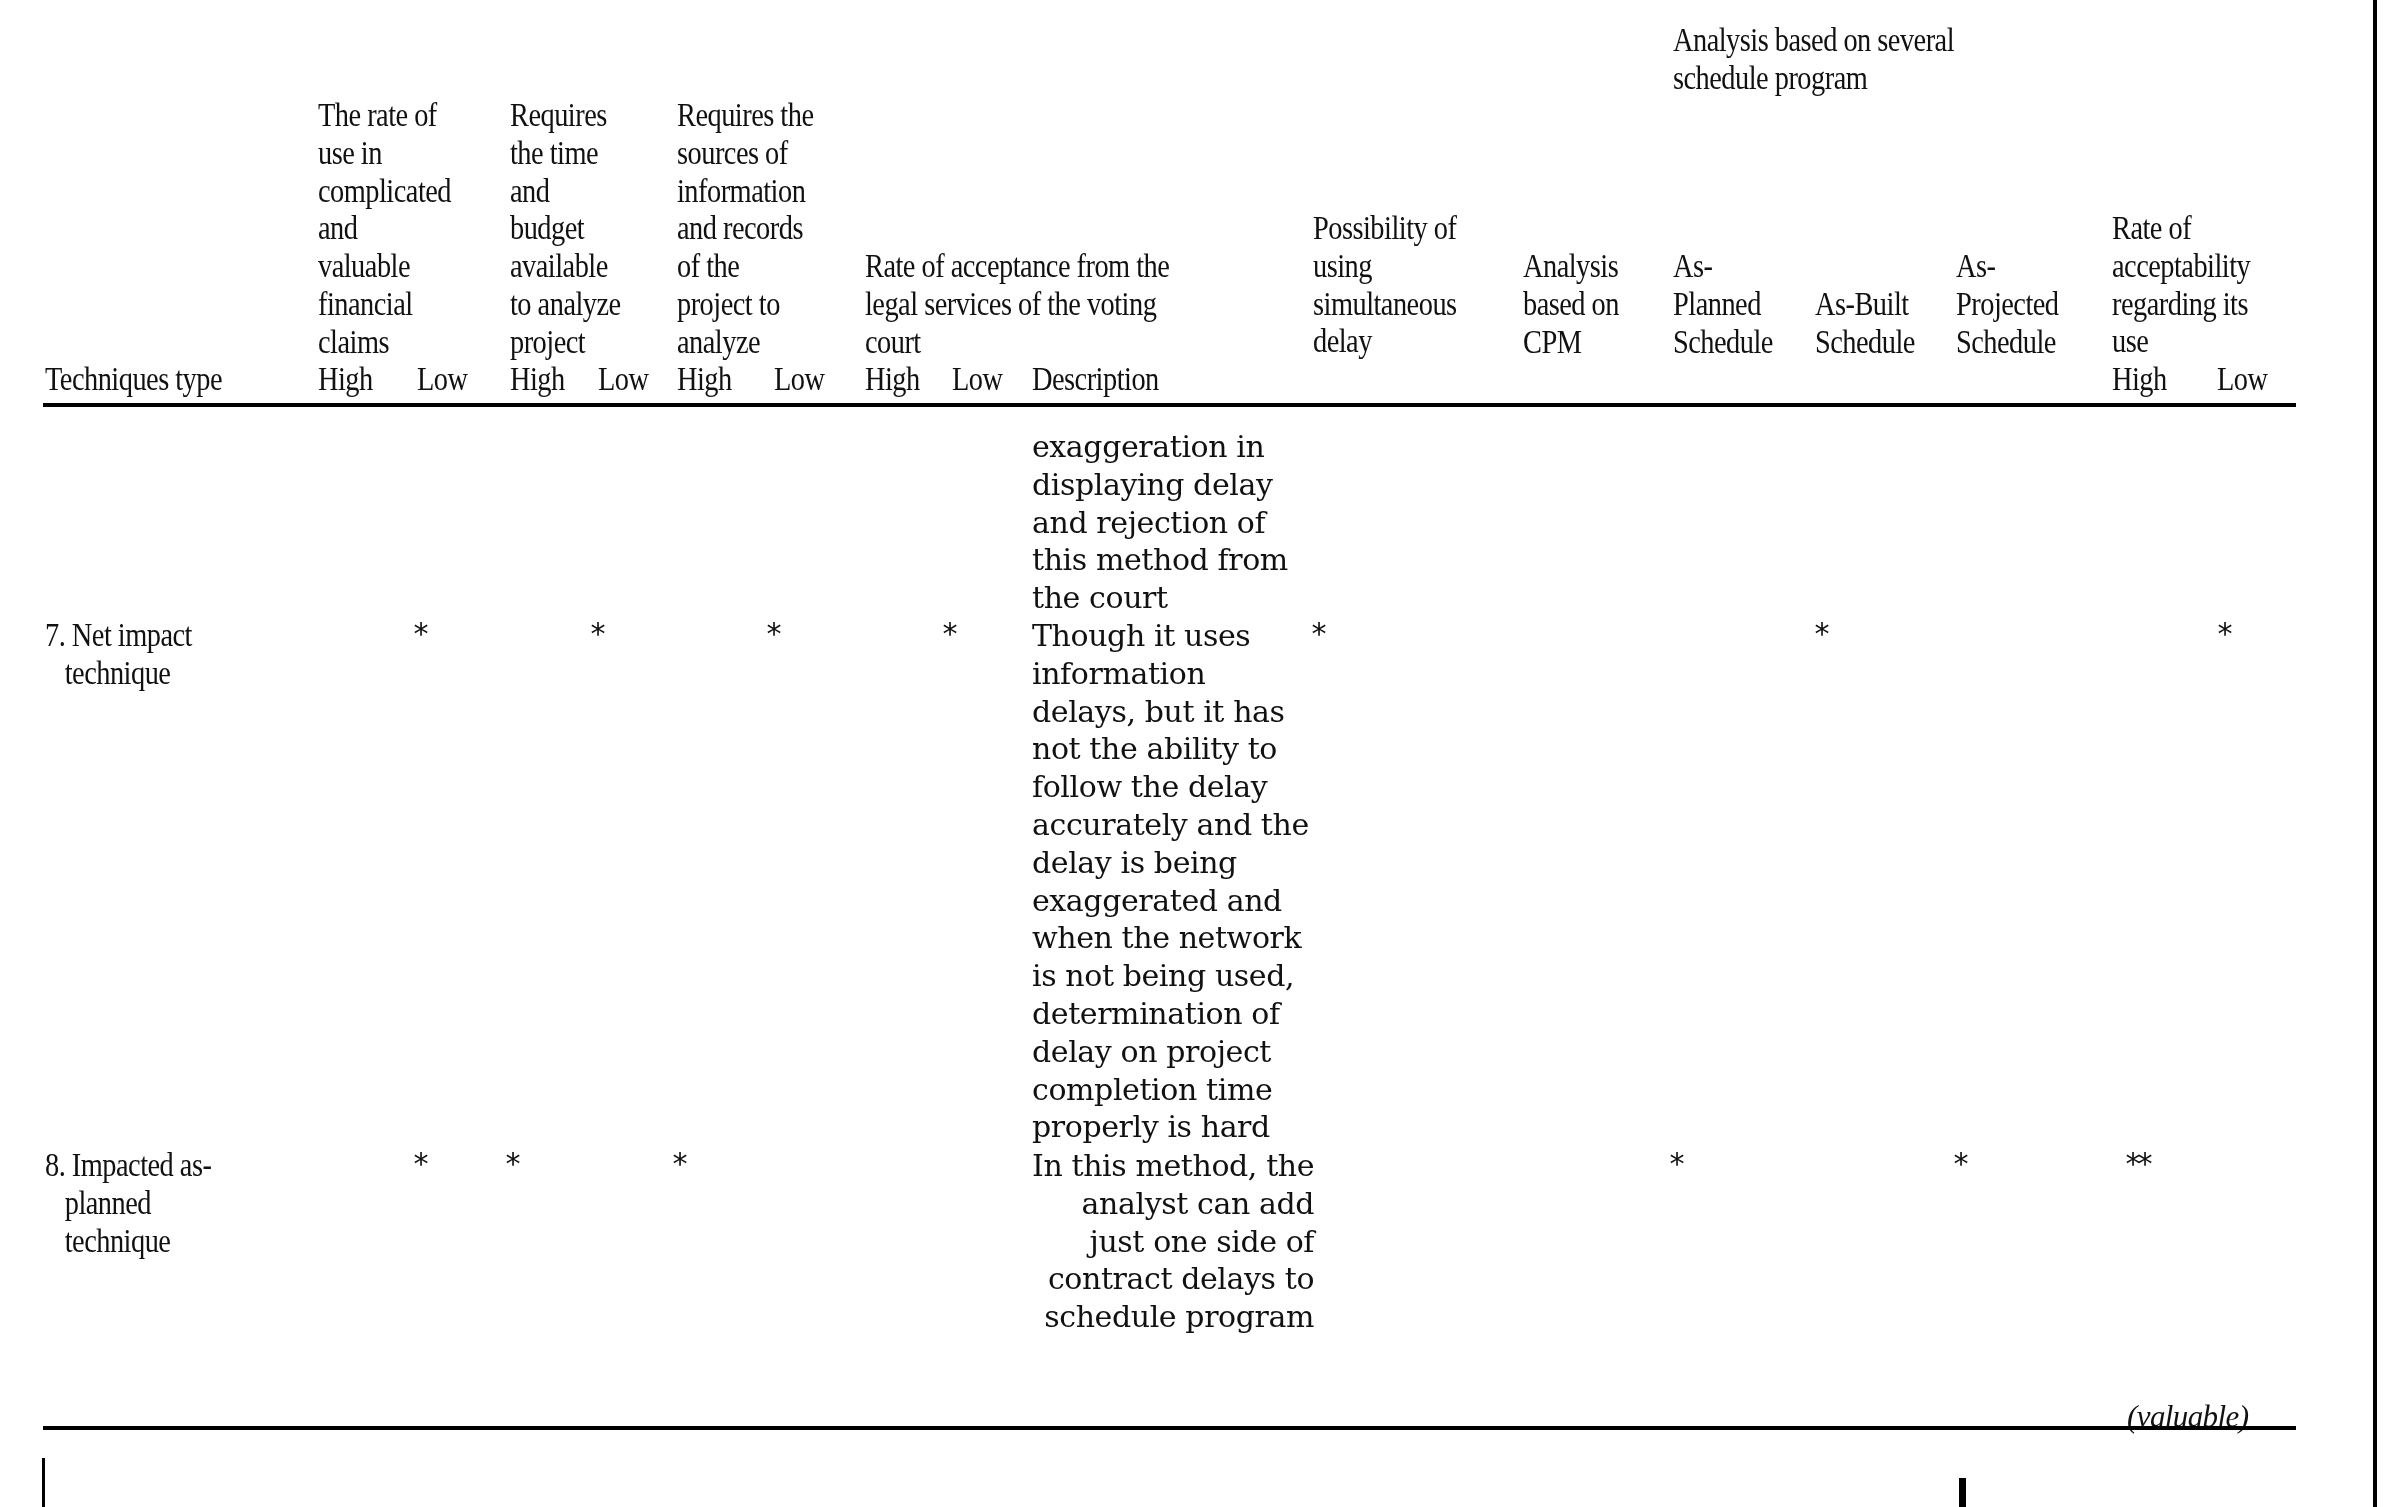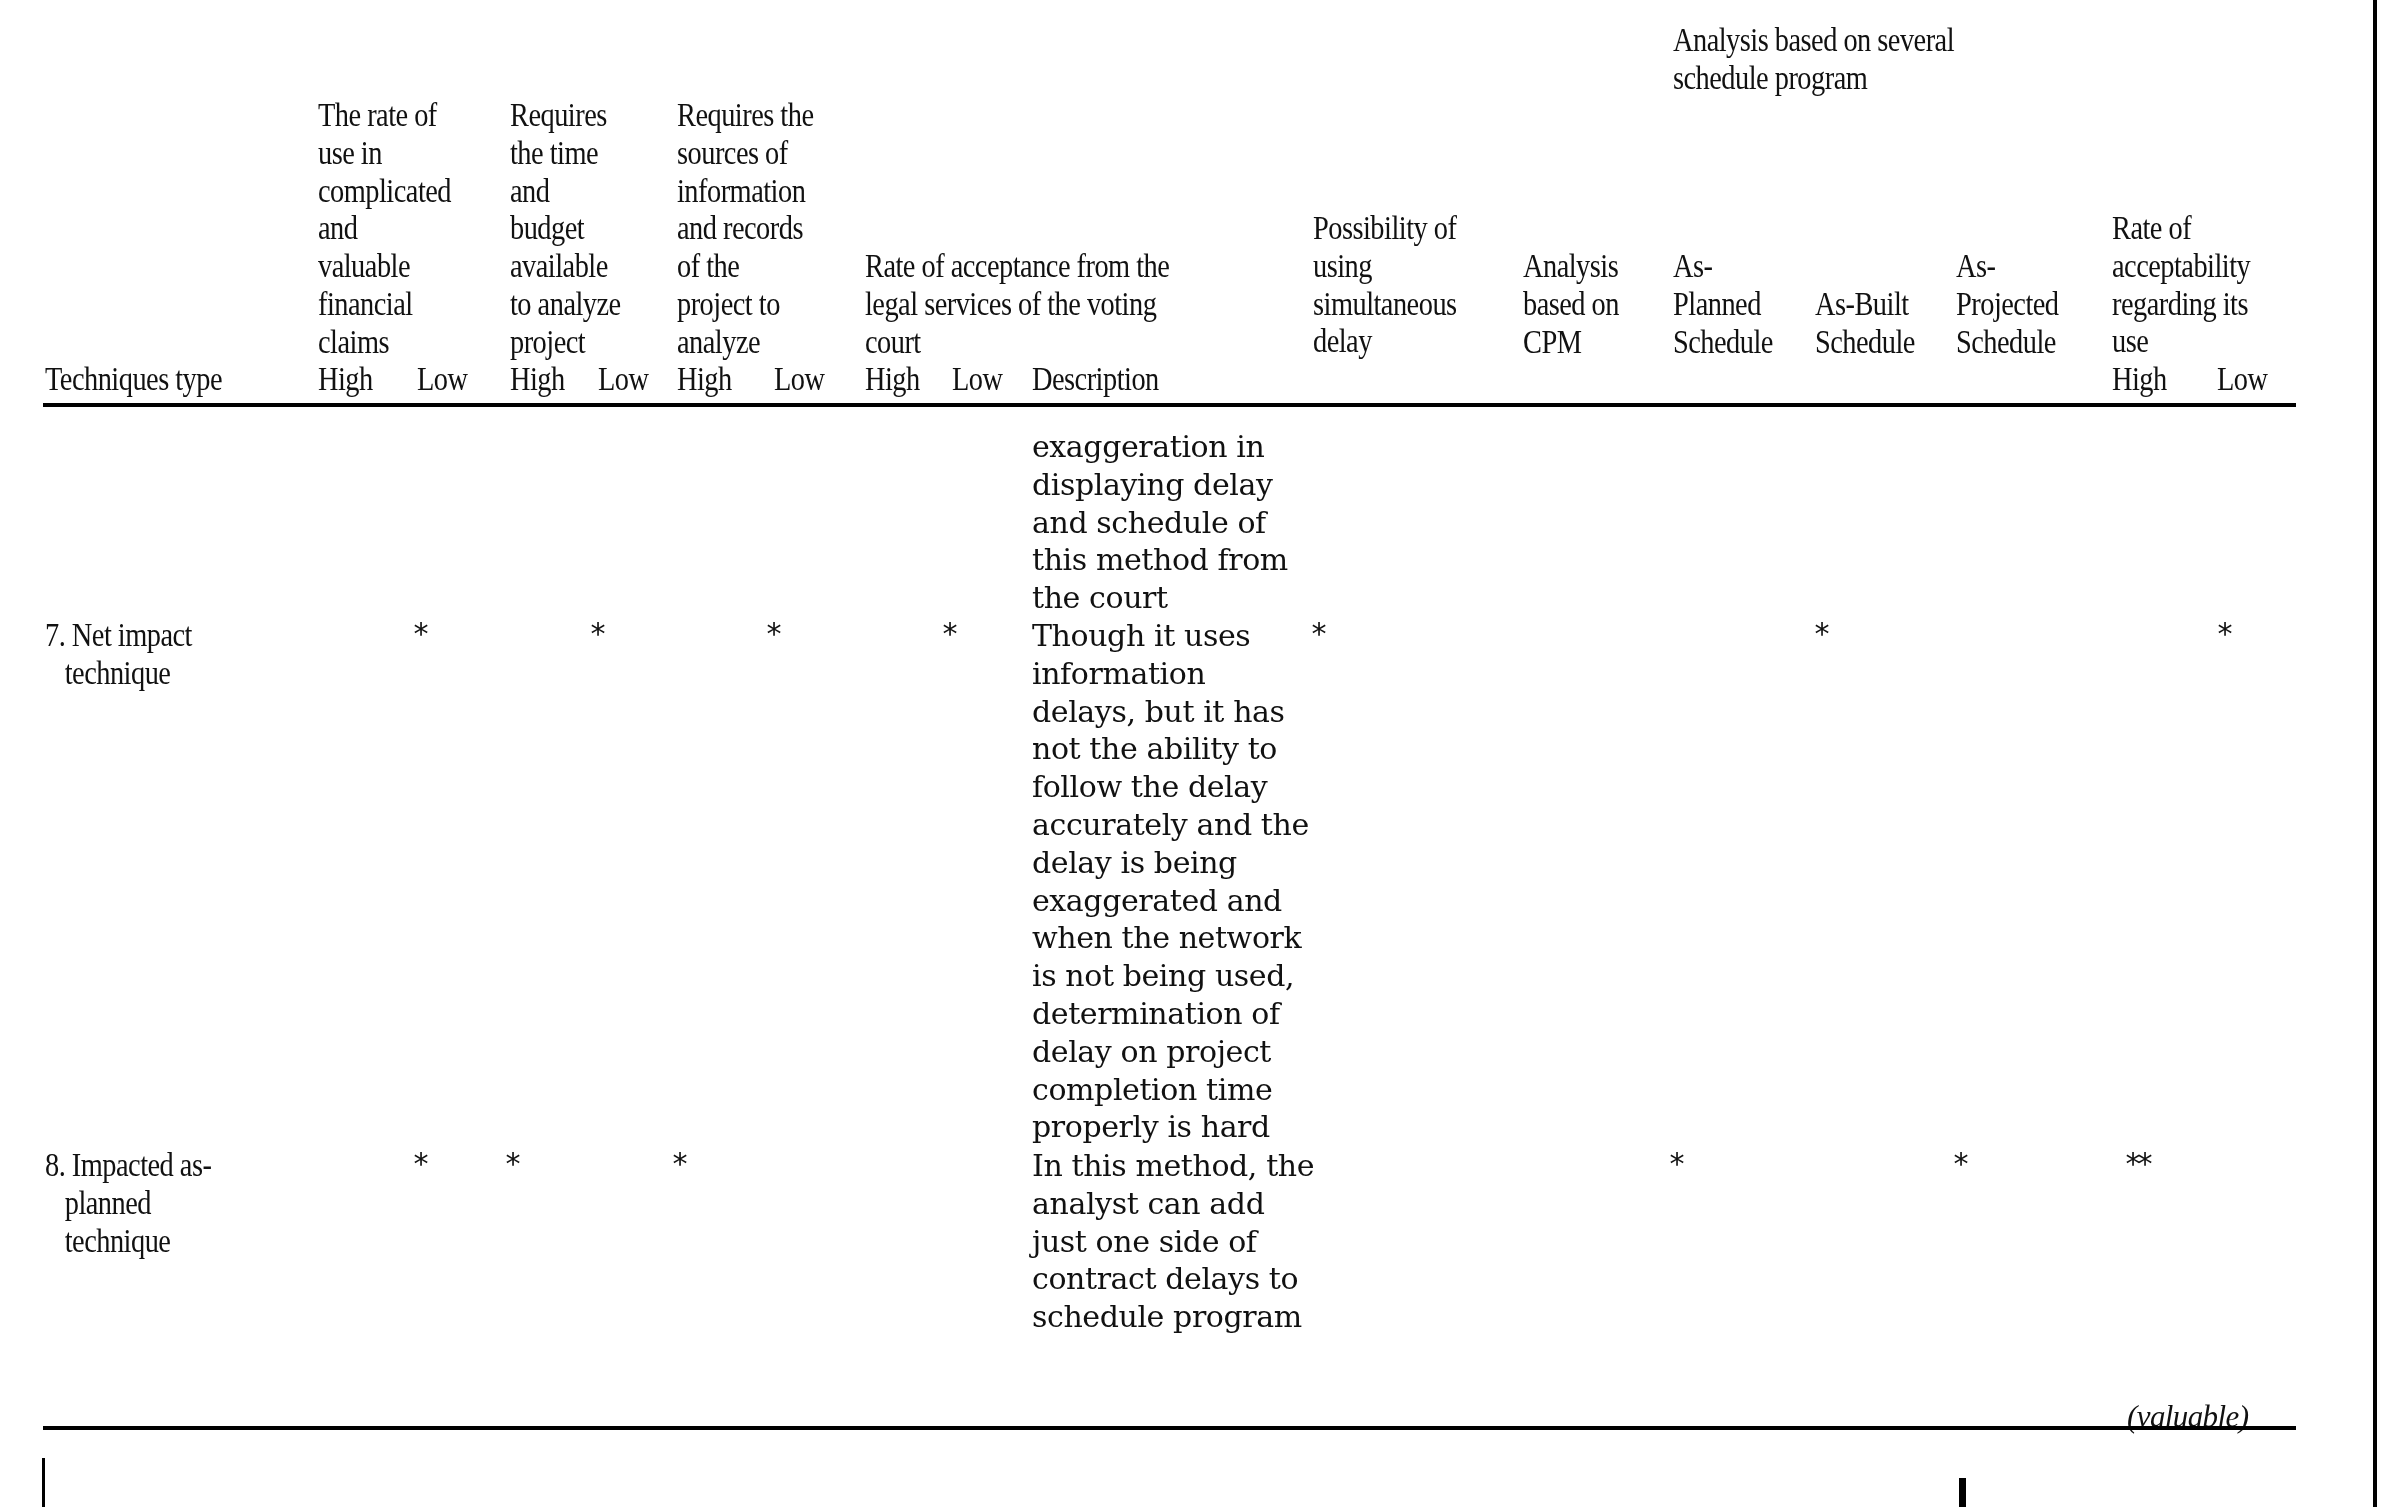--- a/index.html
+++ b/index.html
@@ -75,21 +75,21 @@
 <div class="t hdr" style="left:865px; top:361px;">High</div>
 <div class="t hdr" style="left:952px; top:361px;">Low</div>
 <div class="t hdr" style="left:1032px; top:361px;">Description</div>
 <div class="t hdr" style="left:2112px; top:361px;">High</div>
 <div class="t hdr" style="left:2217px; top:361px;">Low</div>
 
 <div class="rule" style="left:43px; top:403px; width:2253px; height:4px;"></div>
 
 <div class="t body-txt" style="left:1032px; top:428px;">exaggeration in
 displaying delay
-and schedule of
+and rejection of
 this method from
 the court</div>
 
 <div class="t hdr" style="left:45px; top:617px;">7. Net impact
    technique</div>
 <div class="star" style="left:412px; top:615px;">*</div>
 <div class="star" style="left:589px; top:615px;">*</div>
 <div class="star" style="left:765px; top:615px;">*</div>
 <div class="star" style="left:941px; top:615px;">*</div>
 <div class="t body-txt" style="left:1032px; top:617px;">Though it uses
@@ -109,21 +109,21 @@
 <div class="star" style="left:1310px; top:615px;">*</div>
 <div class="star" style="left:1813px; top:615px;">*</div>
 <div class="star" style="left:2216px; top:615px;">*</div>
 
 <div class="t hdr" style="left:45px; top:1147px;">8. Impacted as-
    planned
    technique</div>
 <div class="star" style="left:412px; top:1145px;">*</div>
 <div class="star" style="left:504px; top:1145px;">*</div>
 <div class="star" style="left:671px; top:1145px;">*</div>
-<div class="t body-txt" style="left:1032px; top:1147px;">In this method, the
+<div class="t body-txt" style="left:1032px; top:1147px;text-align:right;">In this method, the
 analyst can add
 just one side of
 contract delays to
 schedule program</div>
 <div class="star" style="left:1668px; top:1145px;">*</div>
 <div class="star" style="left:1952px; top:1145px;">*</div>
 <div class="star" style="left:2124px; top:1145px; letter-spacing:-6px;">**</div>
 
 <div class="t italic" style="left:2127px; top:1398px; font-size:31px;">(valuable)</div>
 <div class="rule" style="left:43px; top:1426px; width:2253px; height:4px;"></div>

